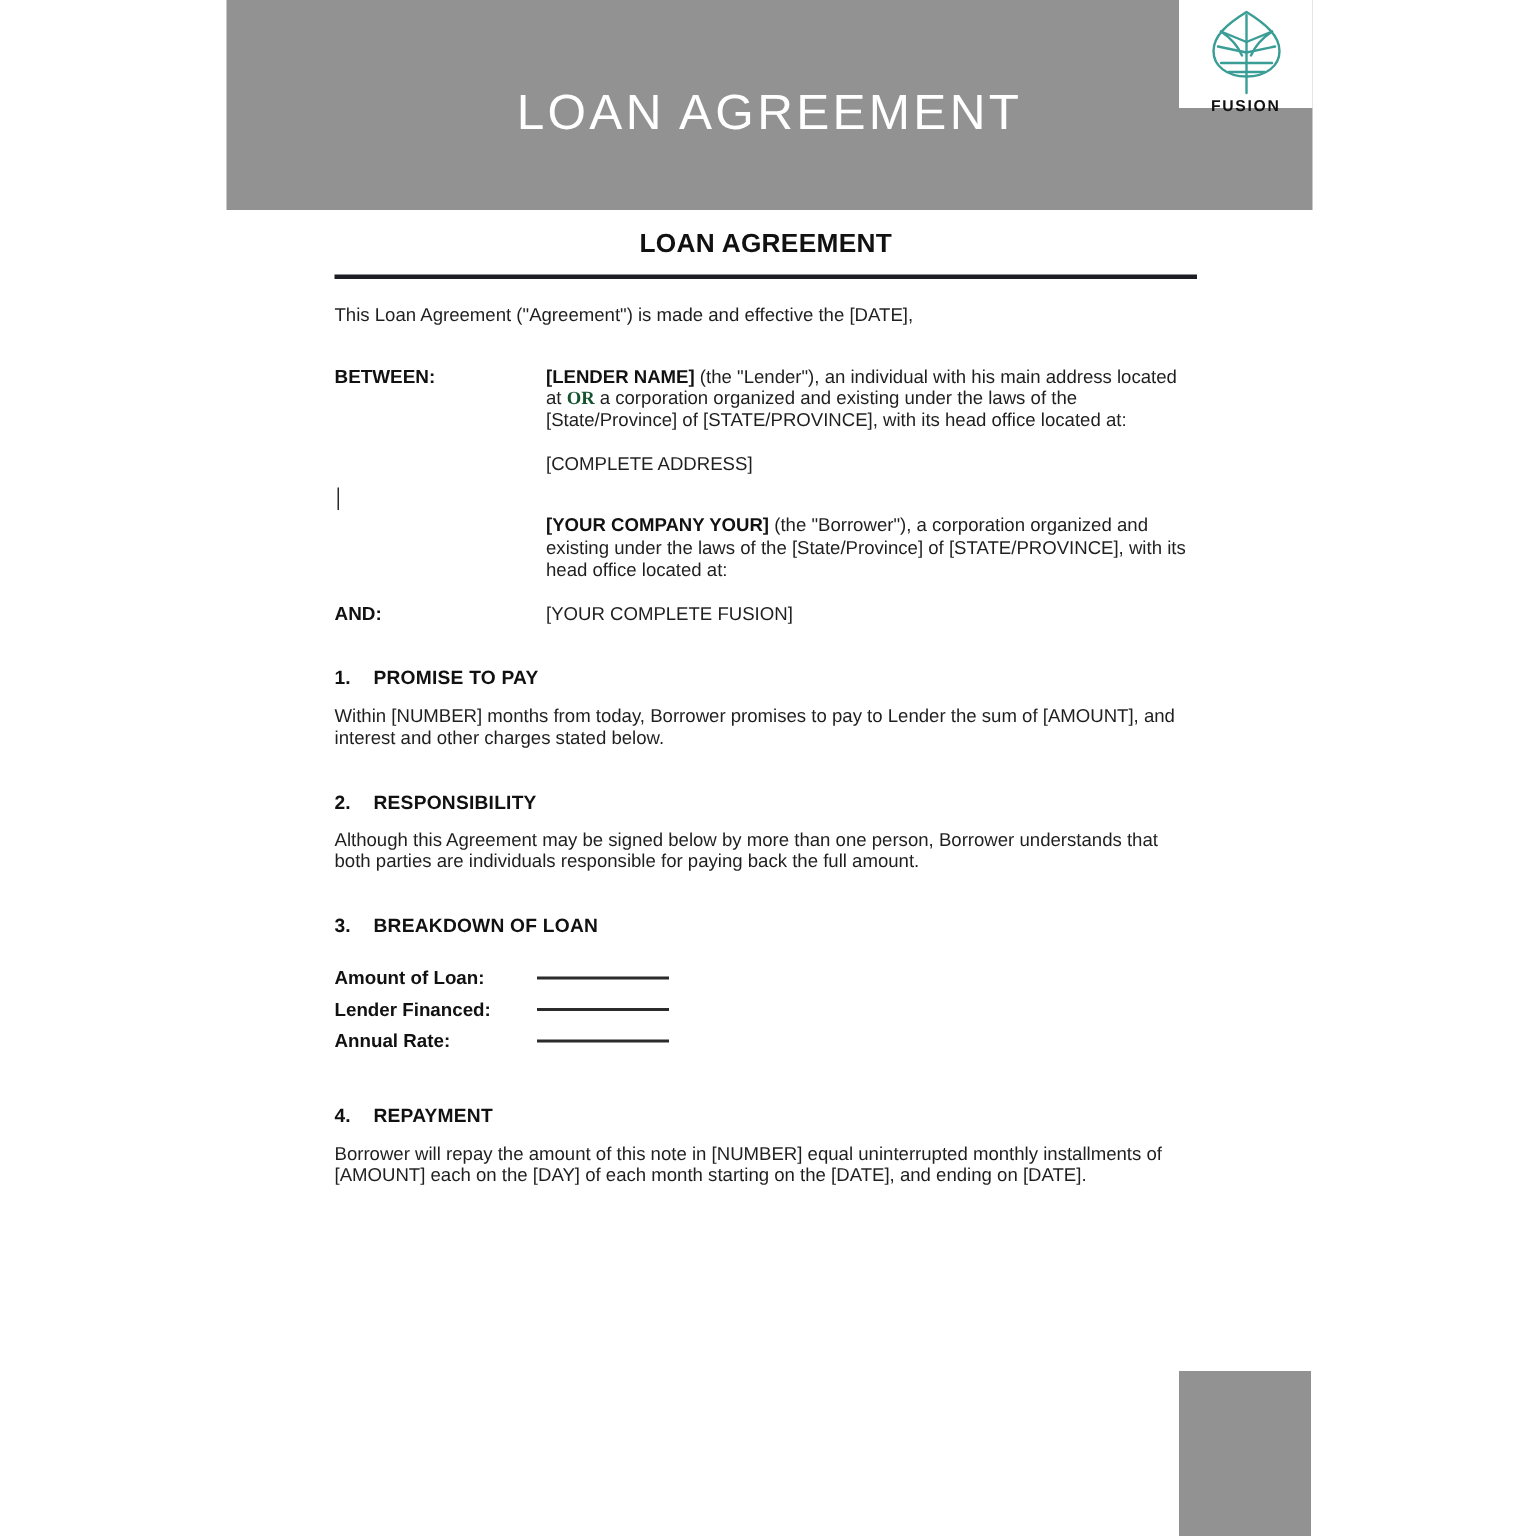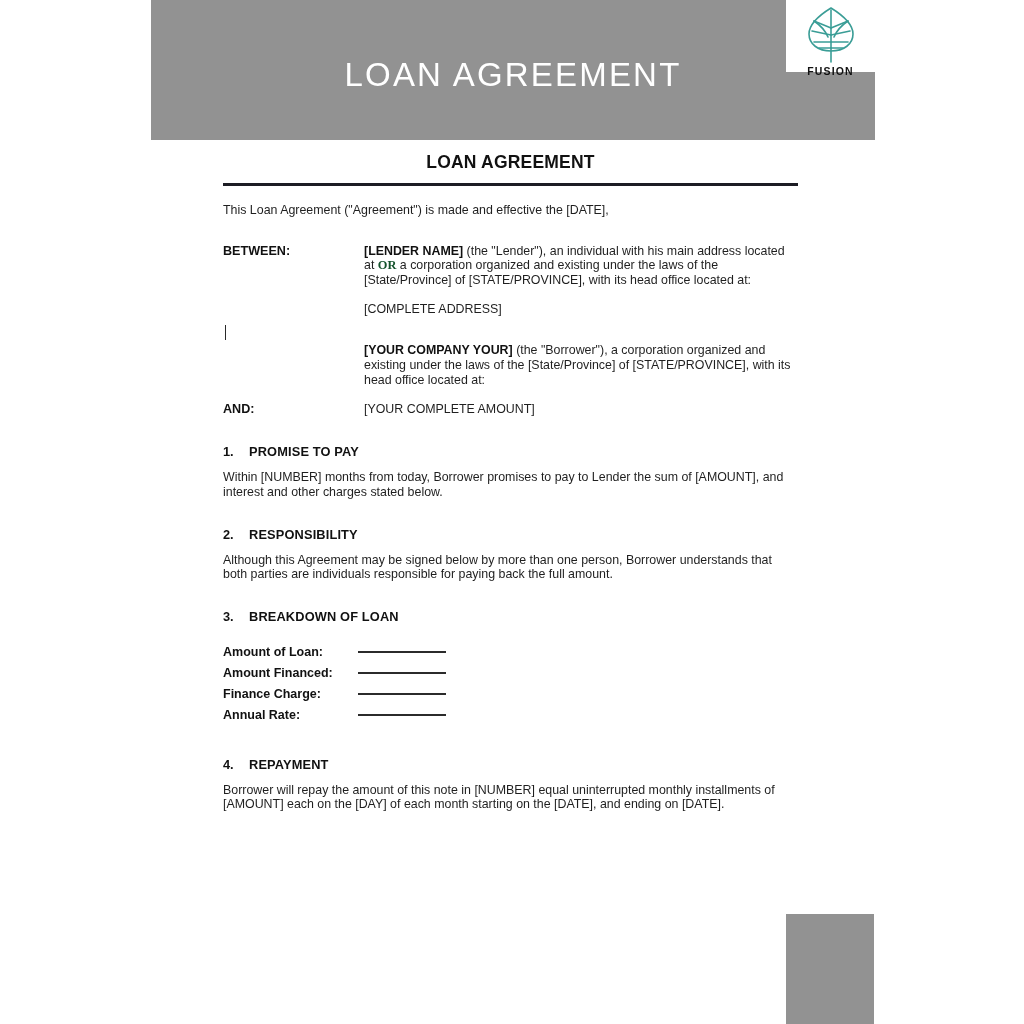--- a/index.html
+++ b/index.html
@@ -245,21 +245,21 @@
         <span><b>[LENDER NAME]</b><span> (the "Lender"), an individual with his main address located at </span><span class="or-flag">OR</span><span> a corporation organized and existing under the laws of the [State/Province] of [STATE/PROVINCE], with its head office located at:</span></span>
         <div class="addr-line">[COMPLETE ADDRESS]</div>
       </div>
     </div>
 
     <div id="and-row" class="party-row">
       <div id="text-caret"></div>
       <div class="party-label">AND:</div>
       <div class="party-body">
         <span><b>[YOUR COMPANY YOUR]</b><span> (the "Borrower"), a corporation organized and existing under the laws of the [State/Province] of [STATE/PROVINCE], with its head office located at:</span></span>
-        <div class="addr-line">[YOUR COMPLETE AMOUNT]</div>
+        <div class="addr-line">[YOUR COMPLETE FUSION]</div>
       </div>
     </div>
 
     <div id="sec-promise" class="section">
       <div class="section-head">
         <span class="section-num">1.</span>
         <span class="section-name">PROMISE TO PAY</span>
       </div>
       <p class="para">Within [NUMBER] months from today, Borrower promises to pay to Lender the sum of [AMOUNT], and interest and other charges stated below.</p>
     </div>
@@ -277,25 +277,21 @@
         <span class="section-num">3.</span>
         <span class="section-name">BREAKDOWN OF LOAN</span>
       </div>
 
       <div id="breakdown-list">
         <div class="bd-row">
           <span class="bd-label">Amount of Loan:</span>
           <span class="bd-line"></span>
         </div>
         <div class="bd-row">
-          <span class="bd-label">Amount Financed:</span>
-          <span class="bd-line"></span>
-        </div>
-        <div class="bd-row">
-          <span class="bd-label">Finance Charge:</span>
+          <span class="bd-label">Lender Financed:</span>
           <span class="bd-line"></span>
         </div>
         <div class="bd-row">
           <span class="bd-label">Annual Rate:</span>
           <span class="bd-line"></span>
         </div>
       </div>
     </div>
 
     <div id="sec-repayment" class="section">

